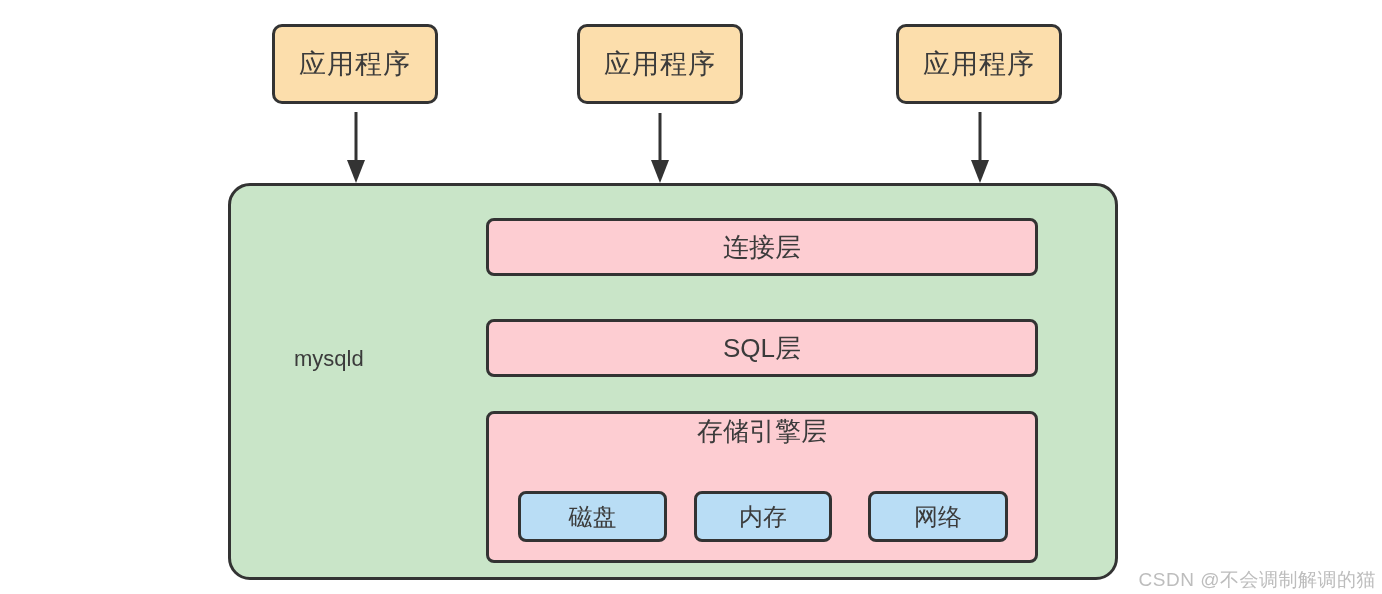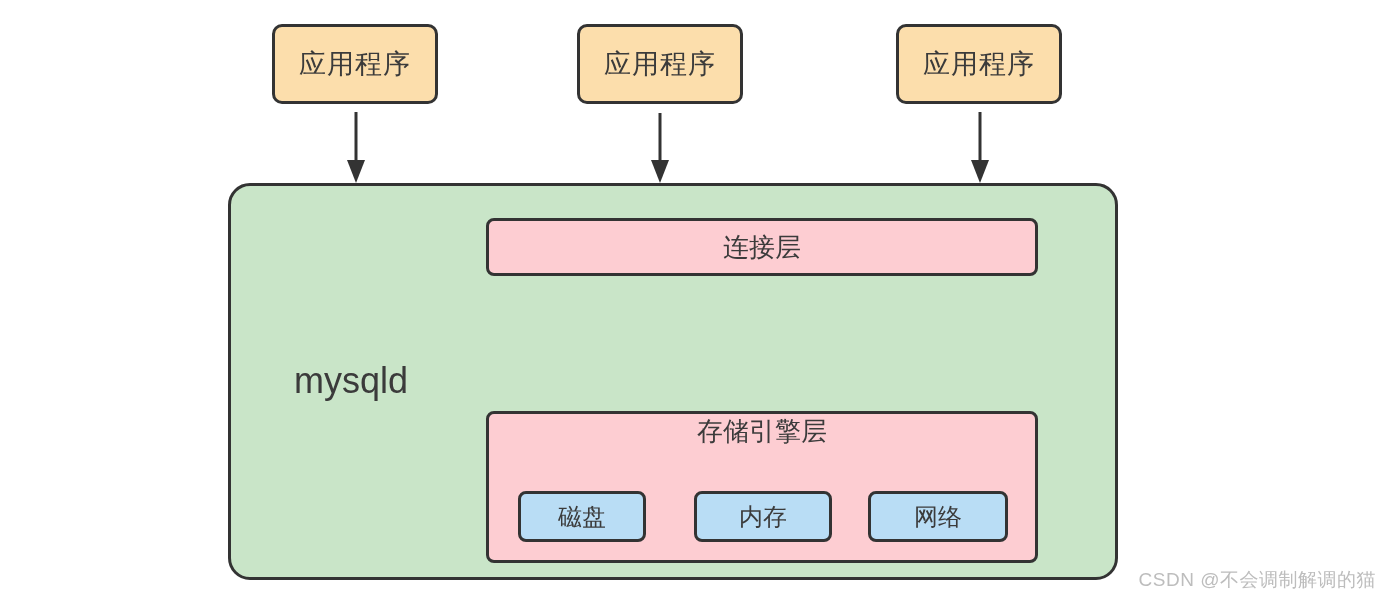--- a/index.html
+++ b/index.html
@@ -48,22 +48,22 @@
     width: 890px;
     height: 397px;
     background: var(--container-fill, #C9E5C8);
     border: 3px solid var(--border, #333333);
     border-radius: 22px;
     box-sizing: border-box;
   }
   .mysqld-label {
     position: absolute;
     left: 63px;
-    top: 174px;
-    font-size: 36px;
+    top: 160px;
+    font-size: 22px;
     color: var(--text, #3B3B3B);
   }
   .layer {
     position: absolute;
     left: 255px;
     width: 552px;
     background: var(--layer-fill, #FDCDD2);
     border: 3px solid var(--border, #333333);
     border-radius: 8px;
     box-sizing: border-box;
@@ -102,21 +102,21 @@
     background: var(--engine-fill, #B9DDF5);
     border: 3px solid var(--border, #333333);
     border-radius: 8px;
     box-sizing: border-box;
     display: flex;
     align-items: center;
     justify-content: center;
     font-size: 24px;
     color: var(--text, #3B3B3B);
   }
-  .engine-disk    { left: 29px;  width: 128px; }
+  .engine-disk    { left: 29px;  width: 149px; }
   .engine-memory  { left: 205px; width: 138px; }
   .engine-network { left: 379px; width: 140px; }
   .watermark {
     position: absolute;
     right: 6px;
     bottom: 1px;
     font-size: 19px;
     color: var(--watermark-text, #BDBDBD);
     letter-spacing: 0.5px;
   }
@@ -151,20 +151,23 @@
     </g>
   </svg>
 
   <div class="mysqld-box">
     <span class="mysqld-label">mysqld</span>
 
     <div class="layer layer-connection">
       <span>连接层</span>
     </div>
 
+    <div class="layer layer-sql">
+      <span>SQL层</span>
+    </div>
 
     <div class="layer layer-storage">
       <div class="storage-label">存储引擎层</div>
       <div class="engine-box engine-disk">
         <span>磁盘</span>
       </div>
       <div class="engine-box engine-memory">
         <span>内存</span>
       </div>
       <div class="engine-box engine-network">

